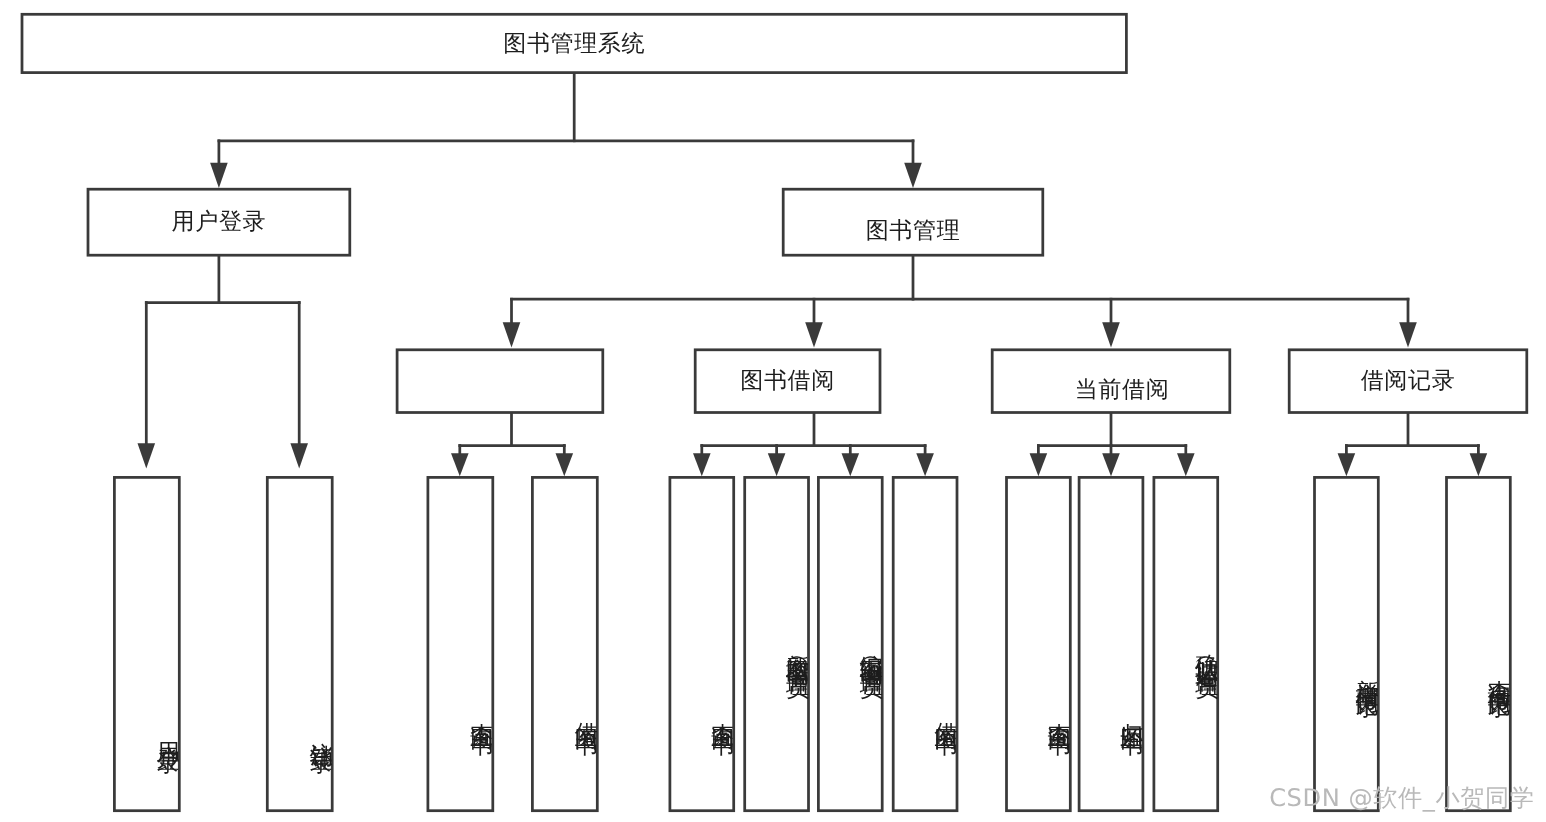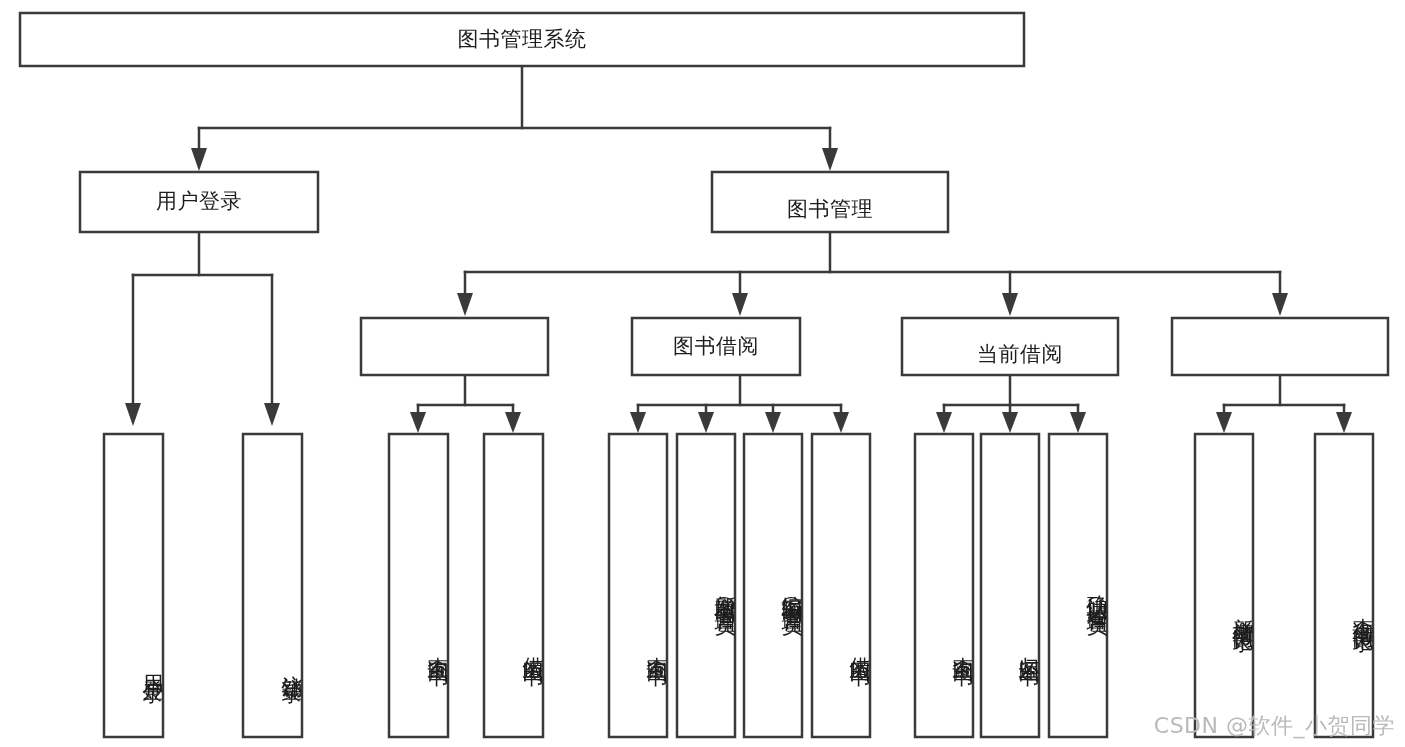--- a/index.html
+++ b/index.html
@@ -188,20 +188,21 @@
     <rect class="node-rect" x="1315" y="434" width="58" height="303"></rect>
   </svg>
 
   <div class="node-label-h" style="left:20px; top:13px; width:1004px; height:53px;">图书管理系统</div>
 
   <div class="node-label-h" style="left:80px; top:172px; width:238px; height:60px;">用户登录</div>
   <div class="node-label-h" style="left:712px; top:172px; width:236px; height:76px;font-family:Liberation Serif, serif;">图书管理</div>
 
   <div class="node-label-h" style="left:632px; top:318px; width:168px; height:57px;">图书借阅</div>
   <div class="node-label-h" style="left:912px; top:318px; width:216px; height:73px;">当前借阅</div>
+  <div class="node-label-h" style="left:1172px; top:318px; width:216px; height:57px;">借阅记录</div>
 
   <div class="node-label-v" style="left:104px; top:434px; width:59px; height:303px; padding-top:78px;">用户登录</div>
   <div class="node-label-v" style="left:243px; top:434px; width:59px; height:303px; padding-top:78px;">注销登录</div>
 
   <div class="node-label-v" style="left:389px; top:434px; width:59px; height:303px; padding-top:60px;">查询图书</div>
   <div class="node-label-v" style="left:484px; top:434px; width:59px; height:303px; padding-top:60px;">借阅图书</div>
 
   <div class="node-label-v" style="left:609px; top:434px; width:58px; height:303px; padding-top:60px;">查询图书</div>
   <div class="node-label-v" style="left:677px; top:434px; width:58px; height:303px; padding-top:6px;">新增图书（管理员）</div>
   <div class="node-label-v" style="left:744px; top:434px; width:58px; height:303px; padding-top:6px;">编辑图书（管理员）</div>

